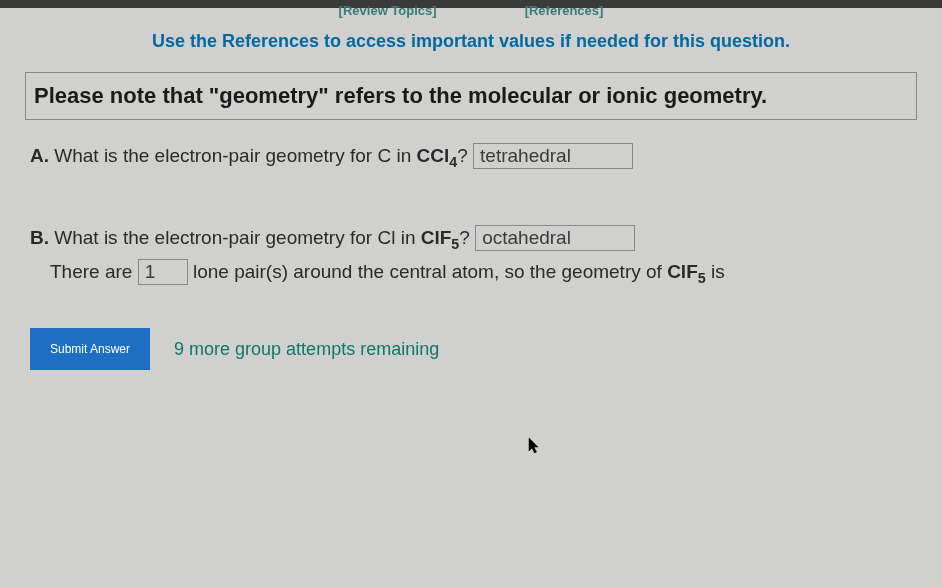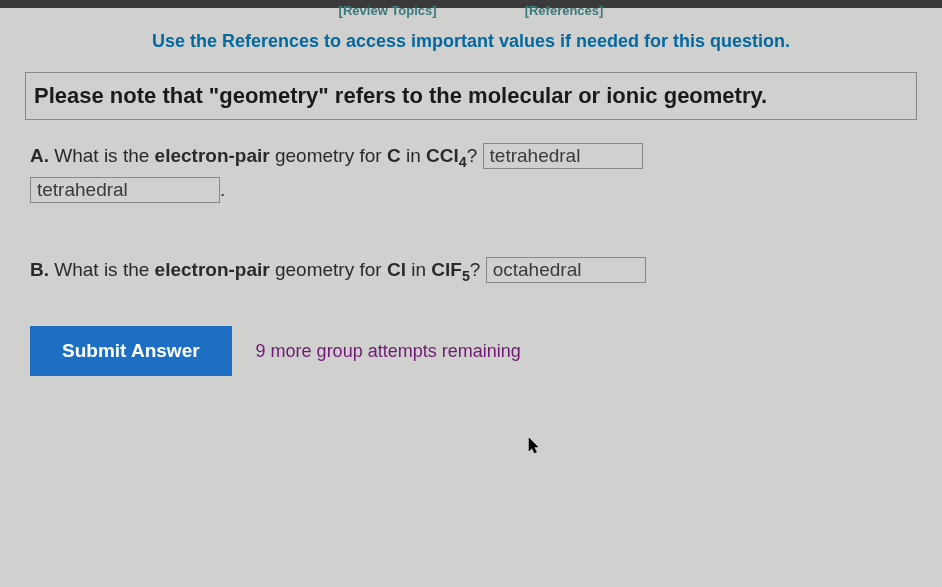--- a/index.html
+++ b/index.html
@@ -52,21 +52,21 @@
     .question-block {
       margin: 20px 30px;
       font-size: 19px;
       line-height: 1.7;
       color: #2a2a2a;
     }
     .question-block .label-letter {
       font-weight: bold;
     }
     .bold {
-      font-weight: bold;
+      font-weight: normal;
     }
     .sub-num {
       font-size: 0.75em;
       vertical-align: sub;
       font-weight: bold;
     }
     .input-box {
       display: inline-block;
       border: 1px solid #888;
       background: #d0d0cf;
@@ -96,35 +96,35 @@
     }
     .buttons-row {
       display: flex;
       align-items: center;
       gap: 24px;
       margin: 38px 30px 0 30px;
     }
     .btn {
       border: none;
       color: #fff;
-      font-weight: bold;
-      font-size: 19px;
-      padding: 14px 32px;
+      font-weight: normal;
+      font-size: 12px;
+      padding: 14px 20px;
       cursor: pointer;
       font-family: inherit;
     }
     .btn-primary {
       background: #1d6fc4;
     }
     .btn-secondary {
       background: #8a8a8a;
     }
     .attempts-text {
       font-size: 18px;
-      color: #701a75;
+      color: #0f766e;
     }
     .cursor-icon {
       position: absolute;
       left: 528px;
       top: 437px;
       font-size: 18px;
       color: #000;
       pointer-events: none;
     }
   </style>
@@ -140,29 +140,29 @@
 
 <div class="instructions">Use the References to access important values if needed for this question.</div>
 
 <div class="note-box">Please note that "geometry" refers to the molecular or ionic geometry.</div>
 
 <div class="question-block">
   <div>
     <span class="label-letter">A.</span><span> What is the </span><span class="bold">electron-pair</span><span> geometry for </span><span class="bold">C</span><span> in </span><span class="formula"><span>CCl</span><span class="sub-num">4</span></span><span>?</span>
     <input class="input-box input-wide" value="tetrahedral" style="">
   </div>
-  <div>
-    <input class="input-box input-med" value="tetrahedral" style=""><span>.</span>
-  </div>
 </div>
 
 <div class="question-block" style="margin-top:48px;">
   <div>
     <span class="label-letter">B.</span><span> What is the </span><span class="bold">electron-pair</span><span> geometry for </span><span class="bold">Cl</span><span> in </span><span class="formula"><span>ClF</span><span class="sub-num">5</span></span><span>?</span>
     <input class="input-box input-wide" value="octahedral" style="">
+  </div>
+  <div class="indent">
+    <span>There are </span><input class="input-box input-small" value="1" style=""><span> lone pair(s) around the central atom, so the geometry of </span><span class="formula"><span>ClF</span><span class="sub-num">5</span></span><span> is</span>
   </div>
 </div>
 
 <span class="cursor-icon">
   <svg width="14" height="18" viewBox="0 0 14 18">
     <path d="M1 1 L1 14 L4 11 L6.5 16 L8.5 15 L6 10 L10 10 Z" fill="#000" stroke="#000" stroke-width="0.5"></path>
   </svg>
 </span>
 
 <div class="buttons-row">

